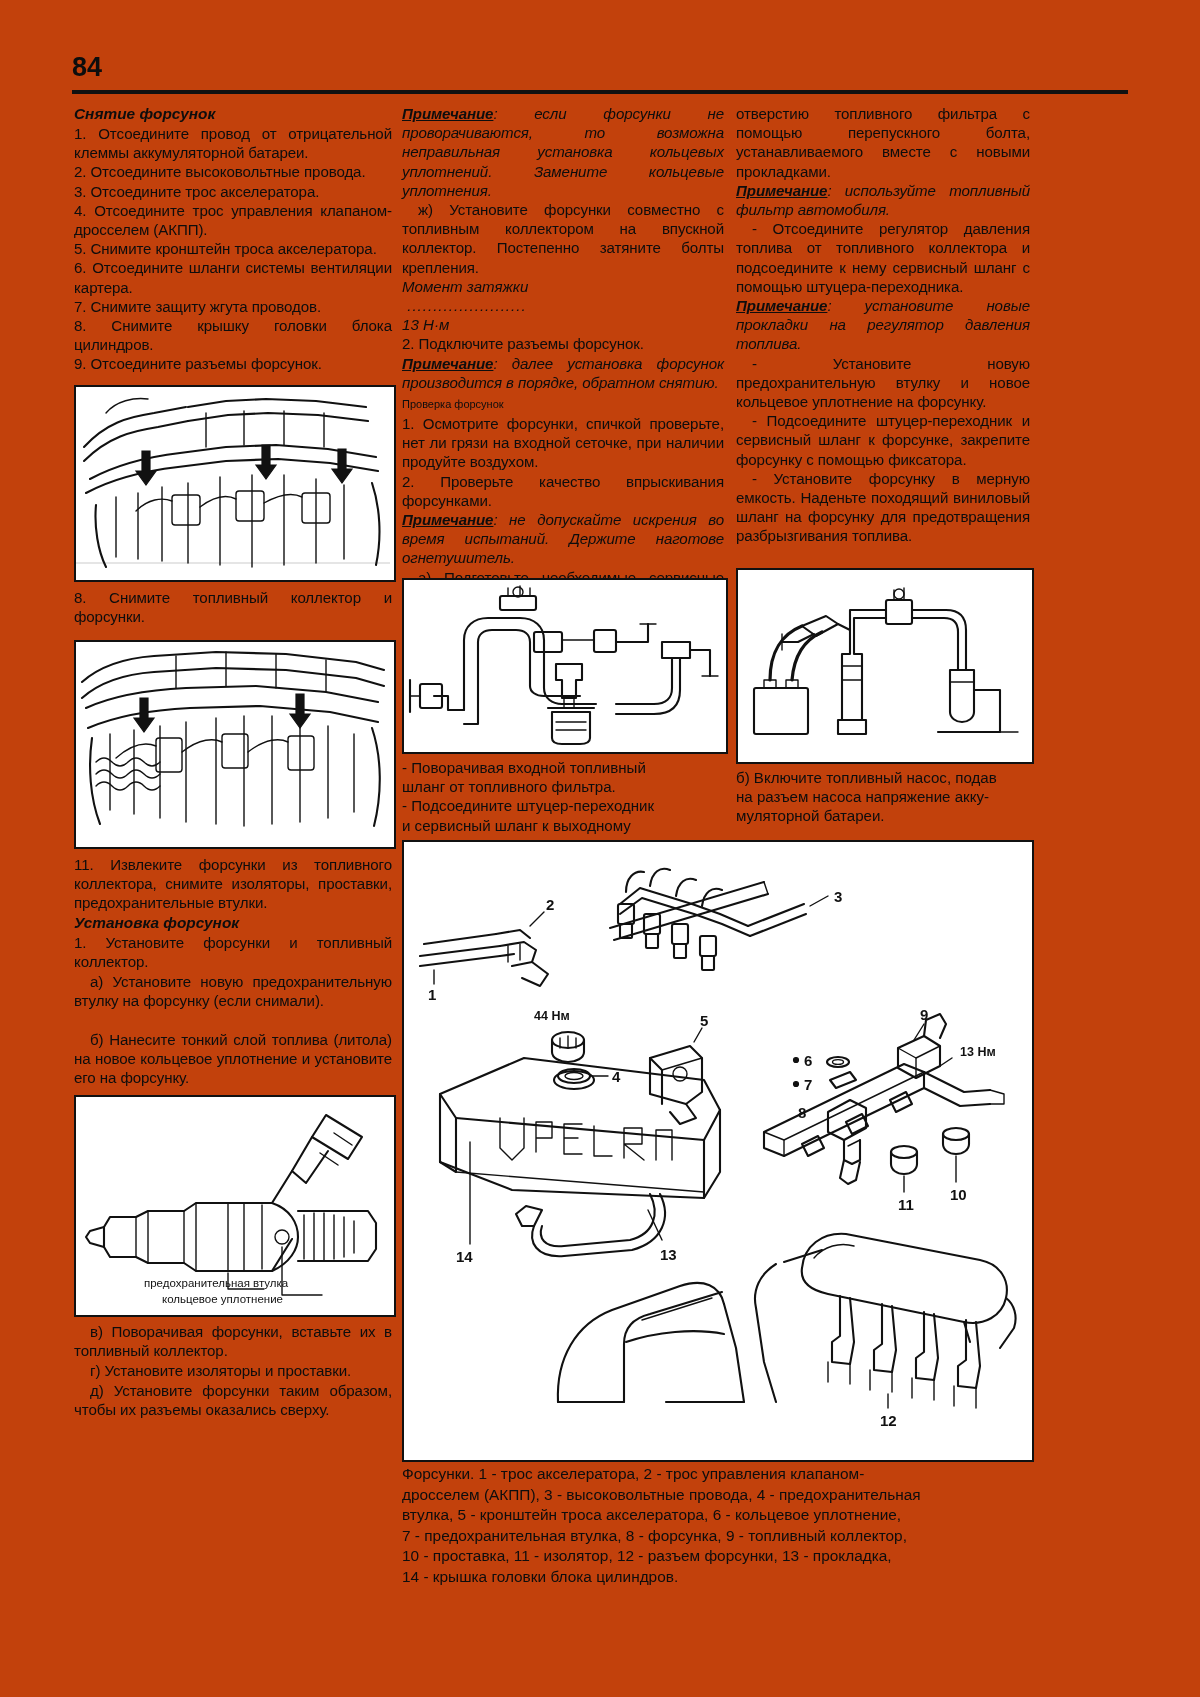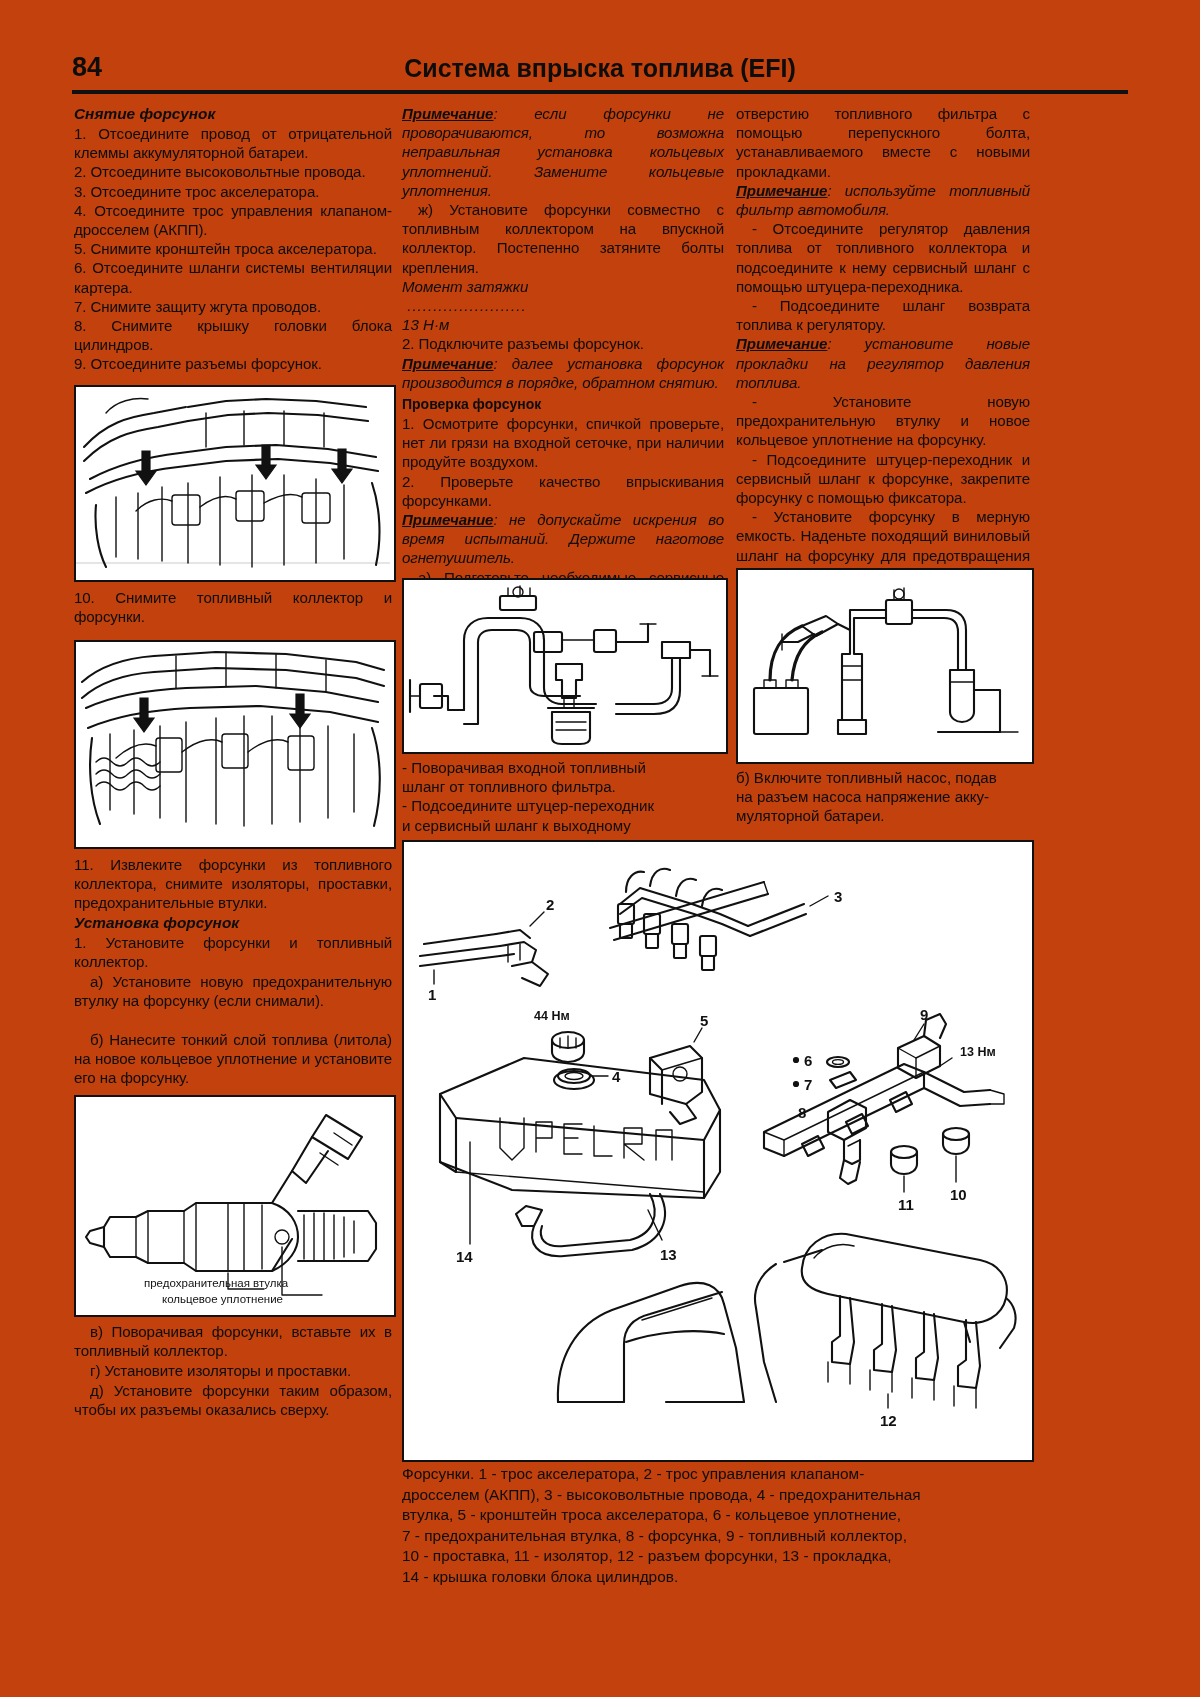--- a/index.html
+++ b/index.html
@@ -46,21 +46,21 @@
   }
   p.t.hang{ text-indent:16px; }
   .i{font-style:italic;}
   .bi{font-weight:bold;font-style:italic;}
   .u{text-decoration:underline;}
   .shead{
     font-weight:bold;font-style:italic;font-size:15.4px;line-height:20px;
     margin:0;
   }
   .shead2{
-    font-weight:bold;font-size:14px;line-height:20px;margin:0;
+    font-weight:normal;font-size:11px;line-height:20px;margin:0;
   }
   .torque{
     font-style:italic;font-size:15.1px;line-height:19.2px;margin:0;
     display:flex;white-space:nowrap;flex-direction:column;
   }
   .torque .lead{flex:1 1 auto;overflow:hidden;letter-spacing:1px;}
 
   
   .figbox{
     position:absolute;border:2px solid #111;background:#fff;
@@ -82,21 +82,20 @@
   .numsm{font-family:"Liberation Sans",sans-serif;font-size:12.5px;font-weight:bold;fill:#111;}
   .tinylbl{font-family:"Liberation Sans",sans-serif;font-size:11.5px;fill:#111;}
 </style>
 </head>
 <body>
 
 <div class="page">
 
   <div class="hdr">
     <div class="pageno">84</div>
-    <div class="title">Система впрыска топлива (EFI)</div>
     <div class="rule"></div>
   </div>
 
   <div class="col c1">
     <p class="shead">Снятие форсунок</p>
     <p class="t">1. Отсоедините провод от отрицательной клеммы аккумуляторной батареи.</p>
     <p class="t">2. Отсоедините высоковольтные провода.</p>
     <p class="t">3. Отсоедините трос акселератора.</p>
     <p class="t">4. Отсоедините трос управления клапаном-дросселем (АКПП).</p>
     <p class="t">5. Снимите кронштейн троса акселератора.</p>
@@ -129,21 +128,21 @@
 
       <g class="fillblk">
         <path d="M66 64 L74 64 L74 84 L80 84 L70 98 L60 84 L66 84 Z"></path>
         <path d="M186 58 L194 58 L194 78 L200 78 L190 92 L180 78 L186 78 Z"></path>
         <path d="M262 62 L270 62 L270 82 L276 82 L266 96 L256 82 L262 82 Z"></path>
       </g>
       <path class="ln2" d="M0 176 L314 176" opacity="0.15"></path>
     </svg>
   </div>
 
-  <p class="t" style="position:absolute;left:74px;top:588px;width:318px;">10. Снимите топливный коллектор и форсунки.</p>
+  <p class="t" style="position:absolute;left:74px;top:588px;width:318px;">8. Снимите топливный коллектор и форсунки.</p>
 
   <div class="figbox" style="left:74px;top:640px;width:318px;height:205px;">
     <svg width="314" height="201" viewBox="0 0 314 201">
       <path class="ln" d="M6 40 C24 24 50 16 78 14 L140 10 L210 12 L280 20 L308 28"></path>
       <path class="ln" d="M6 56 C24 40 50 32 78 30 L140 26 L210 28 L280 36 L308 44"></path>
       <path class="ln2" d="M100 14 L100 46 M150 10 L150 44 M200 12 L200 46 M250 18 L250 50"></path>
       <path class="ln" d="M10 66 C36 54 70 48 110 46 L180 44 L250 50 L302 60"></path>
       <path class="ln" d="M12 86 C40 74 74 68 114 66 L184 64 L254 70 L302 80"></path>
       <path class="ln2" d="M34 92 L34 168 M58 88 L58 172 M84 84 L84 176 M110 80 L110 180"></path>
       <path class="ln2" d="M140 76 L140 182 M168 74 L168 184 M196 74 L196 182 M224 78 L224 180 M252 84 L252 176 M278 92 L278 170"></path>
@@ -271,21 +270,20 @@
     <div>- Поворачивая входной топливный</div>
     <div>шланг от топливного фильтра.</div>
     <div>- Подсоедините штуцер-переходник</div>
     <div>и сервисный шланг к выходному</div>
   </div>
 
   <div class="col c3">
     <p class="t">отверстию топливного фильтра с помощью перепускного болта, устанавливаемого вместе с новыми прокладками.</p>
     <p class="t"><span class="bi u">Примечание</span><span class="i">: используйте топливный фильтр автомобиля.</span></p>
     <p class="t hang">- Отсоедините регулятор давления топлива от топливного коллектора и подсоедините к нему сервисный шланг с помощью штуцера-переходника.</p>
-    <p class="t hang">- Подсоедините шланг возврата топлива к регулятору.</p>
     <p class="t"><span class="bi u">Примечание</span><span class="i">: установите новые прокладки на регулятор давления топлива.</span></p>
     <p class="t hang">- Установите новую предохранительную втулку и новое кольцевое уплотнение на форсунку.</p>
     <p class="t hang">- Подсоедините штуцер-переходник и сервисный шланг к форсунке, закрепите форсунку с помощью фиксатора.</p>
     <p class="t hang">- Установите форсунку в мерную емкость. Наденьте походящий виниловый шланг на форсунку для предотвращения разбрызгивания топлива.</p>
   </div>
 
   <div class="figbox" style="left:736px;top:568px;width:294px;height:192px;">
     <svg width="290" height="188" viewBox="0 0 290 188">
 
       <rect class="ln" x="16" y="118" width="54" height="46" rx="2"></rect>

